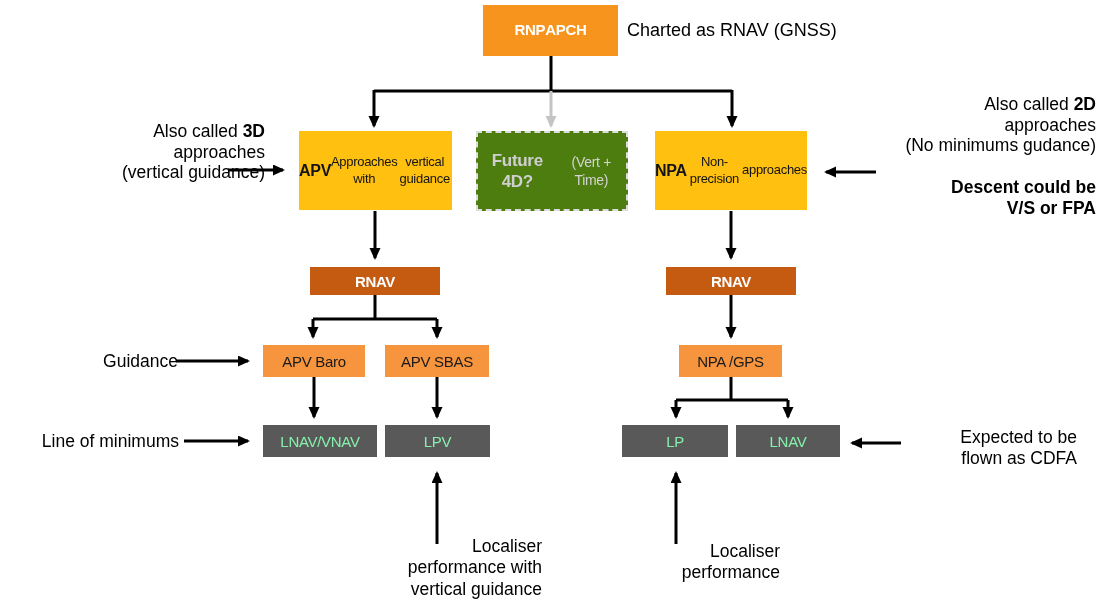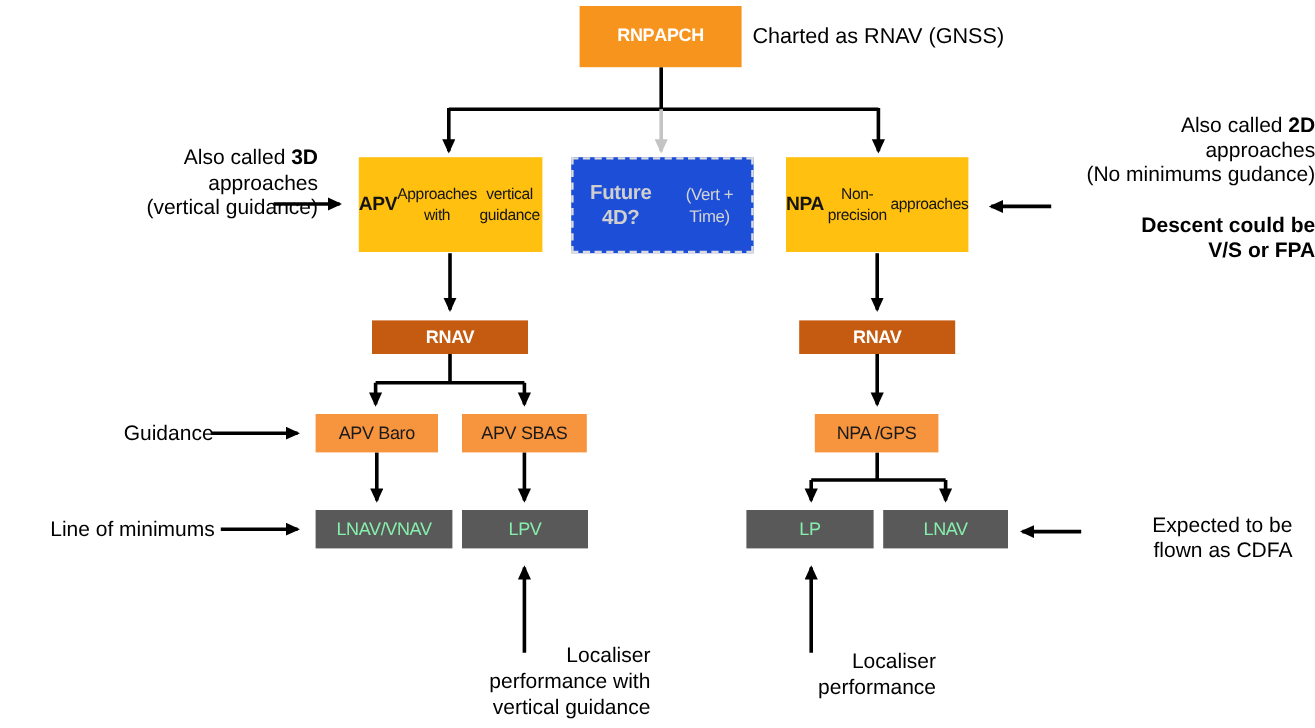--- a/index.html
+++ b/index.html
@@ -25,21 +25,21 @@
   .root-box{
     left:483px;top:5px;width:135px;height:51px;
     background:var(--orange,#F7941D);
     color:#ffffff;font-weight:bold;font-size:15px;line-height:1.35;
   }
   .yellow-box{background:var(--yellow,#FFC010);color:#141414;}
   .apv-box{left:299px;top:131px;width:153px;height:79px;align-items:center;}
   .npa-box{left:655px;top:131px;width:152px;height:79px;}
   .future-box{
     left:476px;top:131px;width:152px;height:80px;
-    background:#1d4ed8;
+    background:#4d7c0f;
     border:2px dashed var(--future-gray,#DCDCDC);
     color:#CFCFCF;
   }
   .future-box .title{font-size:17px;}
   .future-box .sub{font-size:14px;color:#D4D4D4;}
   .rnav-box{
     width:130px;height:28px;top:267px;
     background:var(--brown,#C55A11);
     color:#ffffff;font-weight:bold;font-size:15px;
   }

